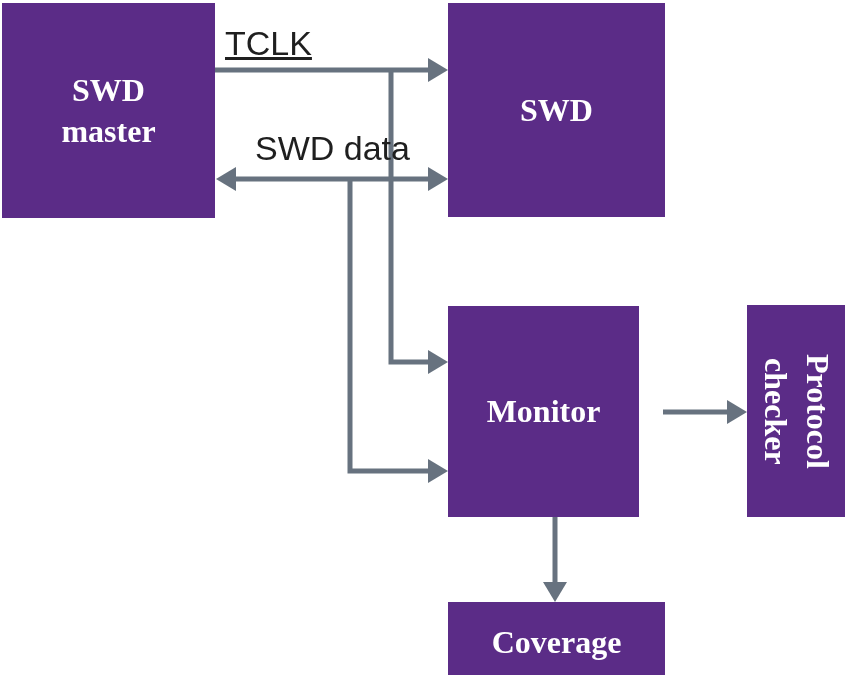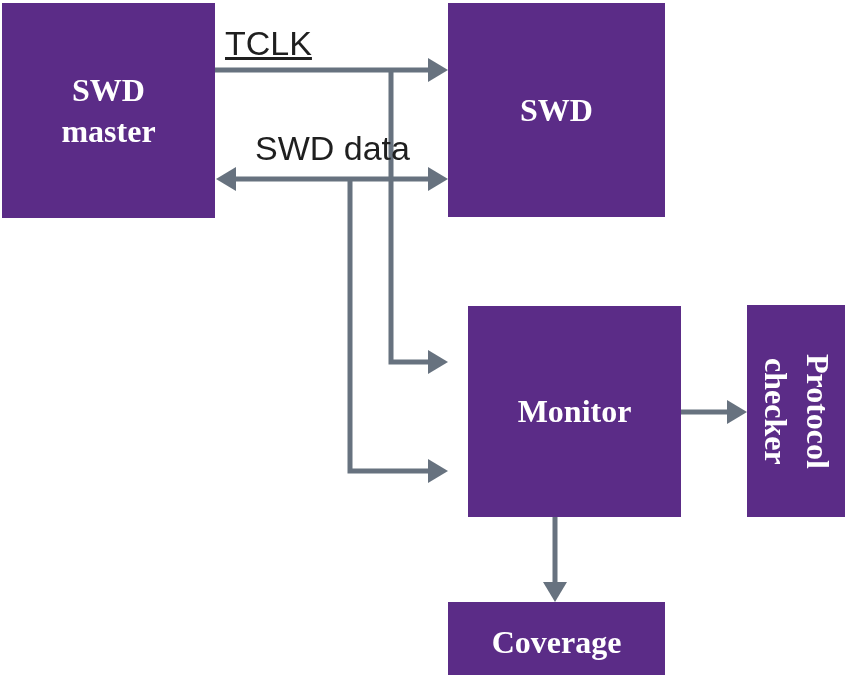--- a/index.html
+++ b/index.html
@@ -31,21 +31,21 @@
     align-items: center;
     justify-content: center;
     text-align: center;
     font-size: 32px;
     font-weight: 700;
     line-height: 1.28;
   }
   .node span { display: block; font-family: Liberation Serif, serif; }
   #node-swd-master { left: 2px;   top: 3px;   width: 213px; height: 215px; }
   #node-swd-slave  { left: 448px; top: 3px;   width: 217px; height: 214px; }
-  #node-monitor    { left: 468px; top: 306px; width: 213px; height: 211px; }
+  #node-monitor    { left: 448px; top: 306px; width: 191px; height: 211px; }
   #node-protocol   { left: 747px; top: 305px; width: 98px;  height: 212px; }
   #node-coverage   { left: 448px; top: 602px; width: 217px; height: 80px;  }
   .vtext {
     writing-mode: vertical-rl;
     line-height: 1.3;
   }
   .signal-label {
     position: absolute;
     color: #1F1F1F;
     font-size: 34px;

